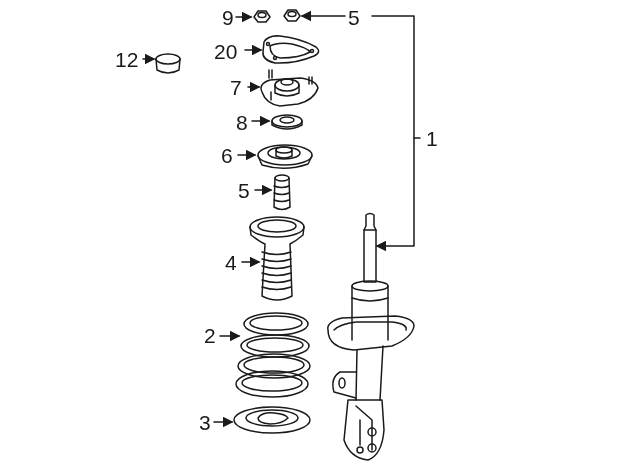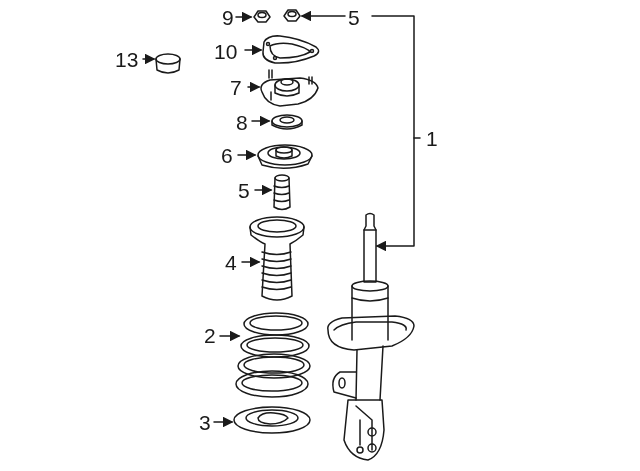--- a/index.html
+++ b/index.html
@@ -139,15 +139,15 @@
 
 <span class="label" style="left:426px;top:128px;">1</span>
 <span class="label" style="left:204px;top:325px;">2</span>
 <span class="label" style="left:199px;top:412px;">3</span>
 <span class="label" style="left:225px;top:252px;">4</span>
 <span class="label" style="left:238px;top:180px;">5</span>
 <span class="label" style="left:221px;top:145px;">6</span>
 <span class="label" style="left:230px;top:77px;">7</span>
 <span class="label" style="left:236px;top:112px;">8</span>
 <span class="label" style="left:222px;top:7px;">9</span>
-<span class="label" style="left:214px;top:41px;">10</span>
+<span class="label" style="left:214px;top:41px;">20</span>
 <span class="label" style="left:348px;top:7px;">5</span>
-<span class="label" style="left:115px;top:49px;">13</span>
+<span class="label" style="left:115px;top:49px;">12</span>
 
 </body></html>

